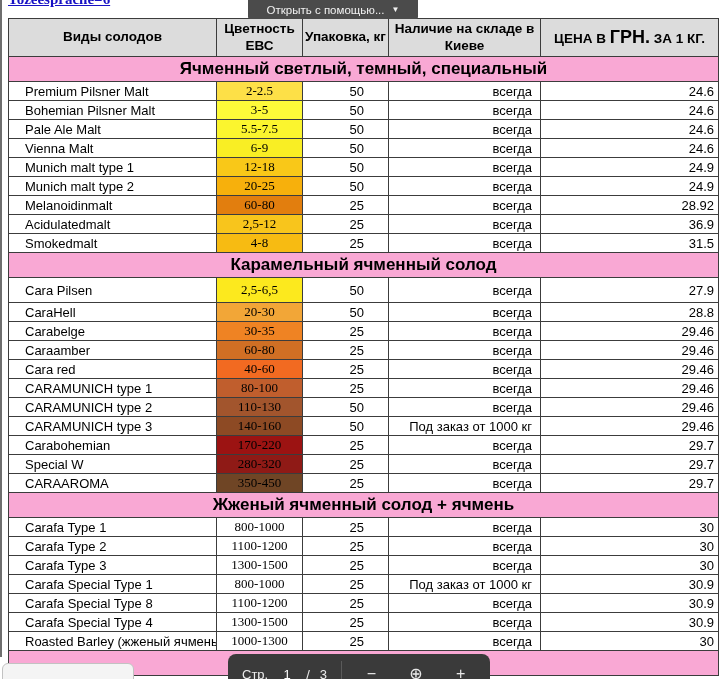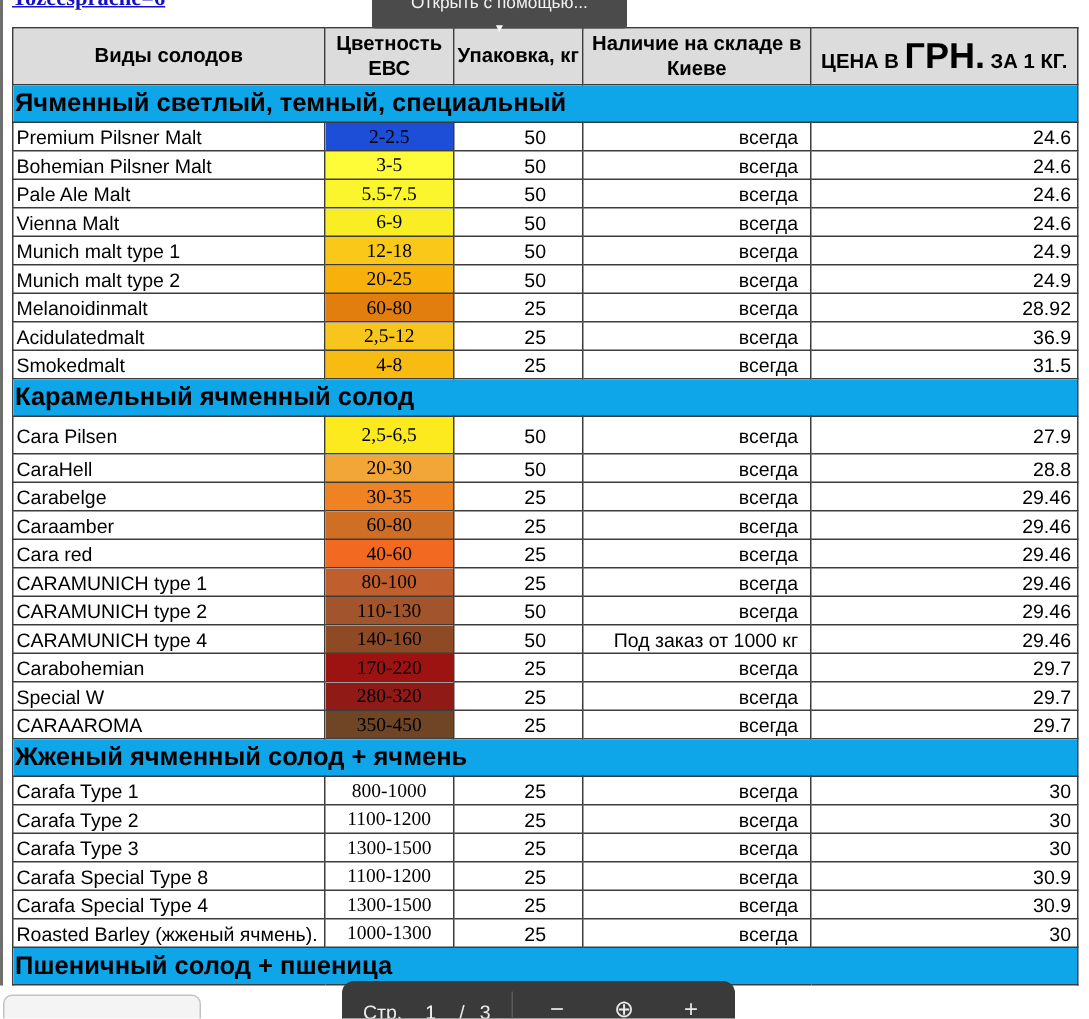--- a/index.html
+++ b/index.html
@@ -15,41 +15,41 @@
     position:absolute;left:8px;top:-9px;height:16px;
     font-family:"Liberation Serif",serif;font-weight:bold;font-size:15px;
     color:#1711c4;text-decoration:underline;white-space:nowrap;
   }
 
   
   .open-with{
     position:absolute;left:248px;top:0;width:170px;height:19px;
     background:#4b4b4b;color:#f2f2f2;font-size:11.5px;
     display:flex;align-items:center;justify-content:center;gap:7px;
-    z-index:5;border-radius:0 0 2px 2px;cursor:pointer;flex-direction:column;
+    z-index:5;border-radius:0 0 2px 2px;cursor:pointer;
   }
   .open-with .caret{font-size:8px;line-height:1;}
 
   
   .table-wrap{position:absolute;left:8px;top:18px;width:710px;}
   table{border-collapse:collapse;table-layout:fixed;width:710px;}
   th,td{border:1px solid #3c3c3c;overflow:hidden;white-space:nowrap;}
   th{
     background:#dcdcdc;font-weight:bold;font-size:13.5px;line-height:1.25;
     text-align:center;vertical-align:middle;height:35px;white-space:normal;
     color:#000;
   }
-  th .grn-big{font-size:24px;}
+  th .grn-big{font-size:18px;}
   tr.section-row td{
-    font-size:17px;font-weight:bold;text-align:left;height:22px;
-    background:#0ea5e9;color:#000;
+    font-size:17px;font-weight:bold;text-align:center;height:22px;
+    background:#f9a8d4;color:#000;
   }
   tr.data-row td{height:16px;font-size:13px;color:#000;vertical-align:middle;}
   tr.data-row.tall td{height:22px;}
-  td.name{text-align:left;padding-left:2px;}
+  td.name{text-align:left;padding-left:16px;}
   td.ebc{
     font-family:"Liberation Serif",serif;font-size:13.5px;text-align:center;
   }
   td.pack{text-align:right;padding-right:24px;margin-left:40px;}
   td.stock{text-align:right;padding-right:8px;}
   td.price{text-align:right;padding-right:4px;font-size:13.5px;}
 
   
   .download-stub{
     position:absolute;left:2px;top:663px;width:130px;height:20px;
@@ -101,21 +101,21 @@
         <th>Наличие на складе в Киеве</th>
         <th><span>ЦЕНА В </span><span class="grn-big">ГРН.</span><span> ЗА 1 КГ.</span></th>
       </tr>
     </thead>
     <tbody id="table-body">
         <tr class="section-row">
           <td colspan="5">Ячменный светлый, темный, специальный</td>
         </tr>
         <tr class="data-row">
           <td class="name">Premium Pilsner Malt</td>
-          <td class="ebc" style="background: #1d4ed8;">2-2.5</td>
+          <td class="ebc" style="background: #fde047;">2-2.5</td>
           <td class="pack">50</td>
           <td class="stock">всегда</td>
           <td class="price">24.6</td>
         </tr>
         <tr class="data-row">
           <td class="name">Bohemian Pilsner Malt</td>
           <td class="ebc" style="background: rgb(254, 251, 57);">3-5</td>
           <td class="pack">50</td>
           <td class="stock">всегда</td>
           <td class="price">24.6</td>
@@ -215,21 +215,21 @@
           <td class="price">29.46</td>
         </tr>
         <tr class="data-row">
           <td class="name">CARAMUNICH  type 2</td>
           <td class="ebc" style="background: rgb(162, 85, 45);">110-130</td>
           <td class="pack">50</td>
           <td class="stock">всегда</td>
           <td class="price">29.46</td>
         </tr>
         <tr class="data-row">
-          <td class="name">CARAMUNICH  type 4</td>
+          <td class="name">CARAMUNICH  type 3</td>
           <td class="ebc" style="background: rgb(141, 74, 36);">140-160</td>
           <td class="pack">50</td>
           <td class="stock">Под заказ от 1000 кг</td>
           <td class="price">29.46</td>
         </tr>
         <tr class="data-row">
           <td class="name">Carabohemian</td>
           <td class="ebc" style="background: rgb(156, 19, 18);">170-220</td>
           <td class="pack">25</td>
           <td class="stock">всегда</td>
@@ -265,20 +265,27 @@
           <td class="pack">25</td>
           <td class="stock">всегда</td>
           <td class="price">30</td>
         </tr>
         <tr class="data-row">
           <td class="name">Carafa  Type 3</td>
           <td class="ebc" style="background: rgb(255, 255, 255);">1300-1500</td>
           <td class="pack">25</td>
           <td class="stock">всегда</td>
           <td class="price">30</td>
+        </tr>
+        <tr class="data-row">
+          <td class="name">Carafa Special  Type 1</td>
+          <td class="ebc" style="background: rgb(255, 255, 255);">800-1000</td>
+          <td class="pack">25</td>
+          <td class="stock">Под заказ от 1000 кг</td>
+          <td class="price">30.9</td>
         </tr>
         <tr class="data-row">
           <td class="name">Carafa  Special Type 8</td>
           <td class="ebc" style="background: rgb(255, 255, 255);">1100-1200</td>
           <td class="pack">25</td>
           <td class="stock">всегда</td>
           <td class="price">30.9</td>
         </tr>
         <tr class="data-row">
           <td class="name">Carafa Special Type 4</td>

